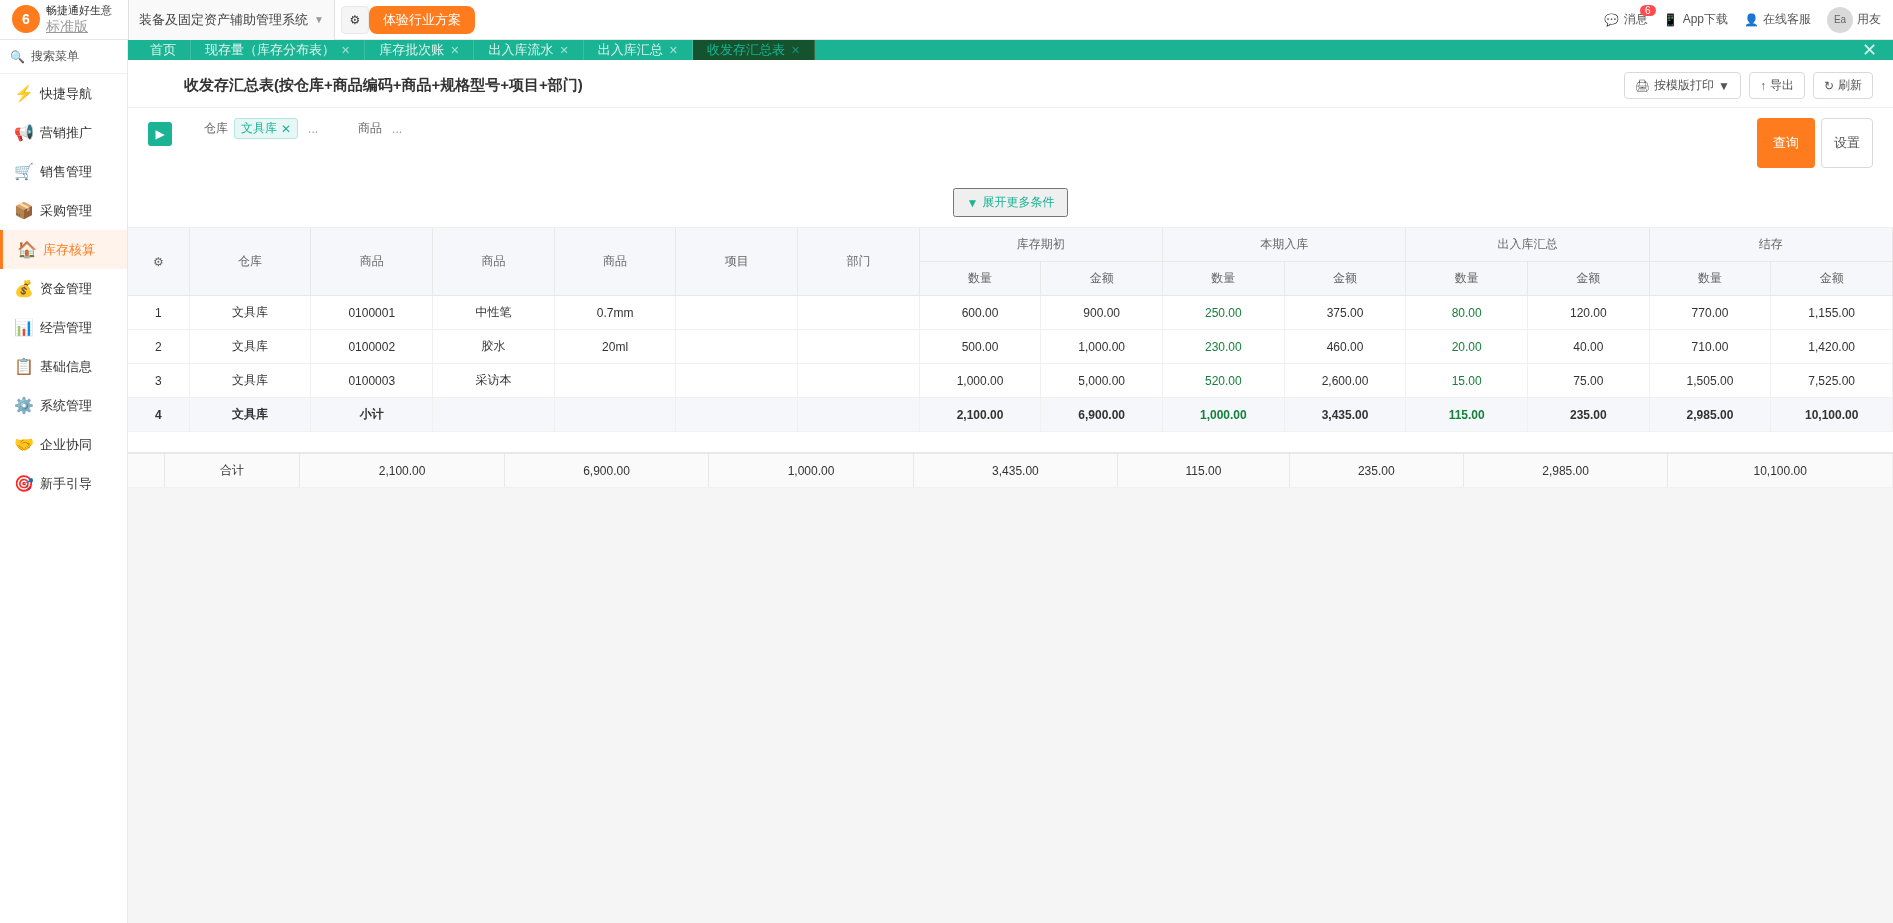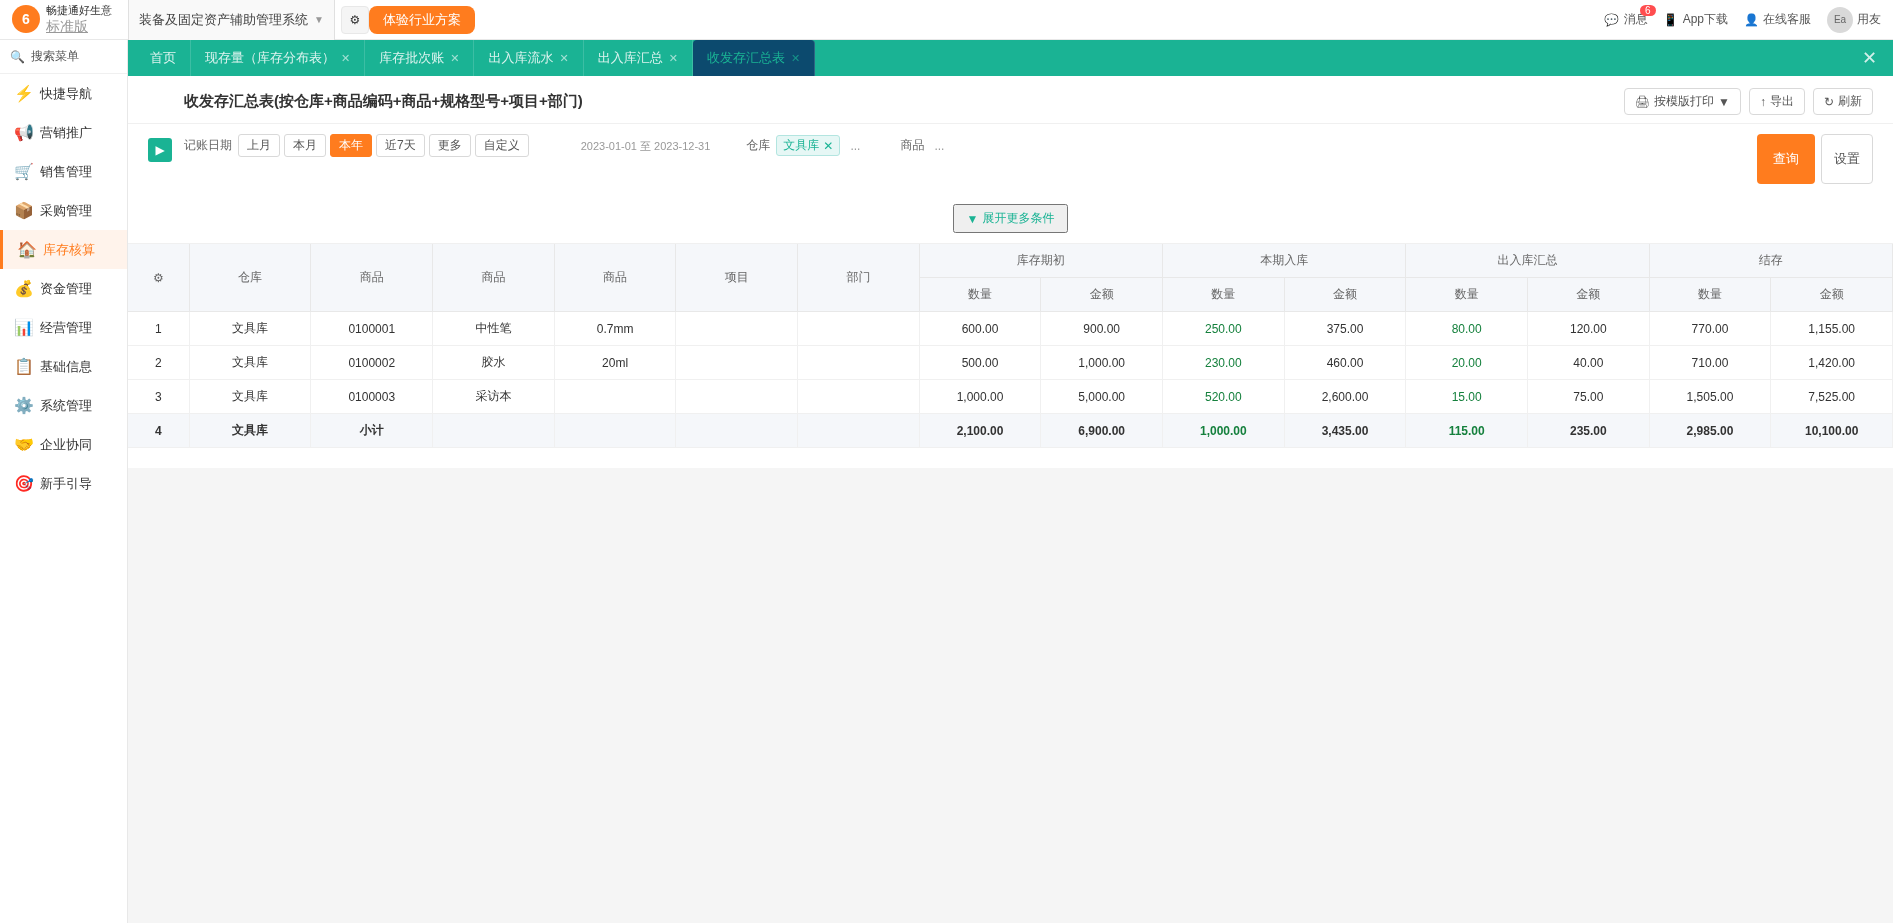--- a/index.html
+++ b/index.html
@@ -4,21 +4,21 @@
   <style>
     * { box-sizing: border-box; margin: 0; padding: 0; }
     body { font-family: 'Microsoft YaHei', Arial, sans-serif; font-size: 12px; background: #f0f2f5; color: #333; overflow: hidden; }
     
     
     .app-wrapper { display: flex; flex-direction: column; height: 923px; width: 1893px; }
     .top-bar { display: flex; align-items: center; background: #fff; height: 40px; padding: 0 12px; border-bottom: 1px solid #e8e8e8; flex-shrink: 0; }
     .main-area { display: flex; flex: 1; overflow: hidden; }
     .sidebar { width: 128px; background: #fff; border-right: 1px solid #e8e8e8; flex-shrink: 0; display: flex; flex-direction: column; }
     .content-area { flex: 1; display: flex; flex-direction: column; overflow: hidden; }
-    .tab-bar { background: #1ab394; display: flex; align-items: center; height: 36px; flex-shrink: 0; padding: 0 8px; }
+    .tab-bar { background: #1ab394; display: flex; align-items: center; height: 20px; flex-shrink: 0; padding: 0 8px; }
     .page-content { flex: 1; overflow-y: auto; background: #f5f5f5; padding: 0; }
     
     
     .logo-section { display: flex; align-items: center; gap: 6px; flex-shrink: 0; }
     .logo-icon { width: 28px; height: 28px; background: #ff7c1e; border-radius: 50%; display: flex; align-items: center; justify-content: center; color: white; font-size: 14px; font-weight: bold; }
     .logo-text { font-size: 11px; color: #333; line-height: 1.3; }
     .logo-sub { font-size: 14px; color: #999; text-decoration: underline; }
     .top-bar-divider { flex: 1; }
     .trial-btn { background: #ff7c1e; color: white; border: none; border-radius: 8px; padding: 5px 14px; font-size: 13px; cursor: pointer; }
     .top-right-icons { display: flex; align-items: center; gap: 16px; margin-left: 16px; }
@@ -28,21 +28,21 @@
     .gear-btn { width: 28px; height: 28px; background: #f5f5f5; border-radius: 4px; display: flex; align-items: center; justify-content: center; cursor: pointer; border: 1px solid #e8e8e8; margin-left: 6px; }
     
     
     .sidebar-search { display: flex; align-items: center; gap: 6px; padding: 8px 10px; border-bottom: 1px solid #f0f0f0; cursor: pointer; color: #555; }
     .sidebar-item { display: flex; align-items: center; gap: 8px; padding: 10px 14px; cursor: pointer; color: #333; font-size: 13px; transition: background 0.15s; }
     .sidebar-item.active { background: #fff3eb; color: #ff7c1e; font-weight: 500; border-left: 3px solid #ff7c1e; }
     .sidebar-icon { font-size: 16px; width: 18px; text-align: center; }
     
     
     .tab-item { display: flex; align-items: center; gap: 6px; padding: 0 14px; height: 36px; color: rgba(255,255,255,0.85); cursor: pointer; font-size: 13px; white-space: nowrap; border-right: 1px solid rgba(255,255,255,0.15); }
-    .tab-item.active { background: #0c4a6e; color: #1ab394; border-radius: 4px 4px 0 0; }
+    .tab-item.active { background: #14532d; color: #1ab394; border-radius: 4px 4px 0 0; }
     .tab-close { font-size: 11px; opacity: 0.7; cursor: pointer; }
     .tab-bar-end { margin-left: auto; }
     .tab-close-all { color: rgba(255,255,255,0.8); font-size: 18px; cursor: pointer; padding: 0 8px; }
     .page-title { font-size: 15px; font-weight: 600; color: #333; margin-left: 36px; }
     .filter-label { color: #666; font-size: 12px; white-space: nowrap; }
     .filter-date-btns { display: flex; gap: 4px; }
     .date-btn { padding: 2px 8px; border: 1px solid #d9d9d9; border-radius: 3px; cursor: pointer; font-size: 12px; color: #555; background: #fff; }
     .date-btn.active { background: #ff7c1e; color: white; border-color: #ff7c1e; }
     .date-range { color: #666; font-size: 11px; }
     .expand-btn { display: flex; align-items: center; gap: 4px; color: #1ab394; cursor: pointer; font-size: 12px; margin: 4px auto; padding: 4px 12px; }
@@ -225,33 +225,20 @@
               <button class="refresh-btn" style="display:flex;align-items:center;gap:4px;padding:4px 10px;border:1px solid #d9d9d9;border-radius:4px;cursor:pointer;font-size:12px;color:#555;background:#fff;">
                 <span>↻</span>
                 <span>刷新</span>
               </button>
             </div>
           </div>
 
           <div class="filter-section">
             <div class="filter-arrow">▶</div>
             <div class="filter-fields">
-              <div class="filter-group">
-                <span class="filter-label">记账日期</span>
-                <div class="filter-date-btns">
-                  <button class="date-btn">上月</button>
-                  <button class="date-btn">本月</button>
-                  <button class="date-btn active">本年</button>
-                  <button class="date-btn">近7天</button>
-                  <button class="date-btn">更多</button>
-                  <button class="date-btn">自定义</button>
-                </div>
-                <br>
-                <span class="date-range" style="margin-left: 40px; font-size: 11px; color: rgb(153, 153, 153); display: block; margin-top: 2px;">2023-01-01 至 2023-12-31</span>
-              </div>
               <div class="filter-group" style="margin-left:20px;">
                 <span class="filter-label">仓库</span>
                 <div class="warehouse-tag">
                   <span>文具库</span>
                   <span class="remove">✕</span>
                 </div>
                 <span class="ellipsis-btn">...</span>
               </div>
               <div class="filter-group" style="margin-left:20px;">
                 <span class="filter-label">商品</span>
@@ -367,16 +354,34 @@
                   <td><span class="underline">115.00</span></td>
                   <td>235.00</td>
                   <td>2,985.00</td>
                   <td>10,100.00</td>
                 </tr>
               </tfoot>
             </table>
           </div>
         </div>
 
+        <div class="bottom-total">
+          <table style="width:100%; border-collapse:collapse; font-size:12px; background:#fafafa;">
+            <tbody>
+                <tr>
+              <td style="width:36px; padding:8px 10px; border-right:1px solid #e8e8e8; text-align:center;"></td>
+              <td style="padding:8px 10px; border-right:1px solid #e8e8e8; text-align:center; font-weight:500;" colspan="6">合计</td>
+              <td style="padding:8px 10px; border-right:1px solid #e8e8e8; text-align:center;">2,100.00</td>
+              <td style="padding:8px 10px; border-right:1px solid #e8e8e8; text-align:center;">6,900.00</td>
+              <td style="padding:8px 10px; border-right:1px solid #e8e8e8; text-align:center;">1,000.00</td>
+              <td style="padding:8px 10px; border-right:1px solid #e8e8e8; text-align:center;">3,435.00</td>
+              <td style="padding:8px 10px; border-right:1px solid #e8e8e8; text-align:center;">115.00</td>
+              <td style="padding:8px 10px; border-right:1px solid #e8e8e8; text-align:center;">235.00</td>
+              <td style="padding:8px 10px; border-right:1px solid #e8e8e8; text-align:center;">2,985.00</td>
+              <td style="padding:8px 10px; text-align:center;">10,100.00</td>
+            </tr>
+          </tbody>
+            </table>
+        </div>
       </div>
     </div>
   </div>
 </div>
 
 </body></html>

